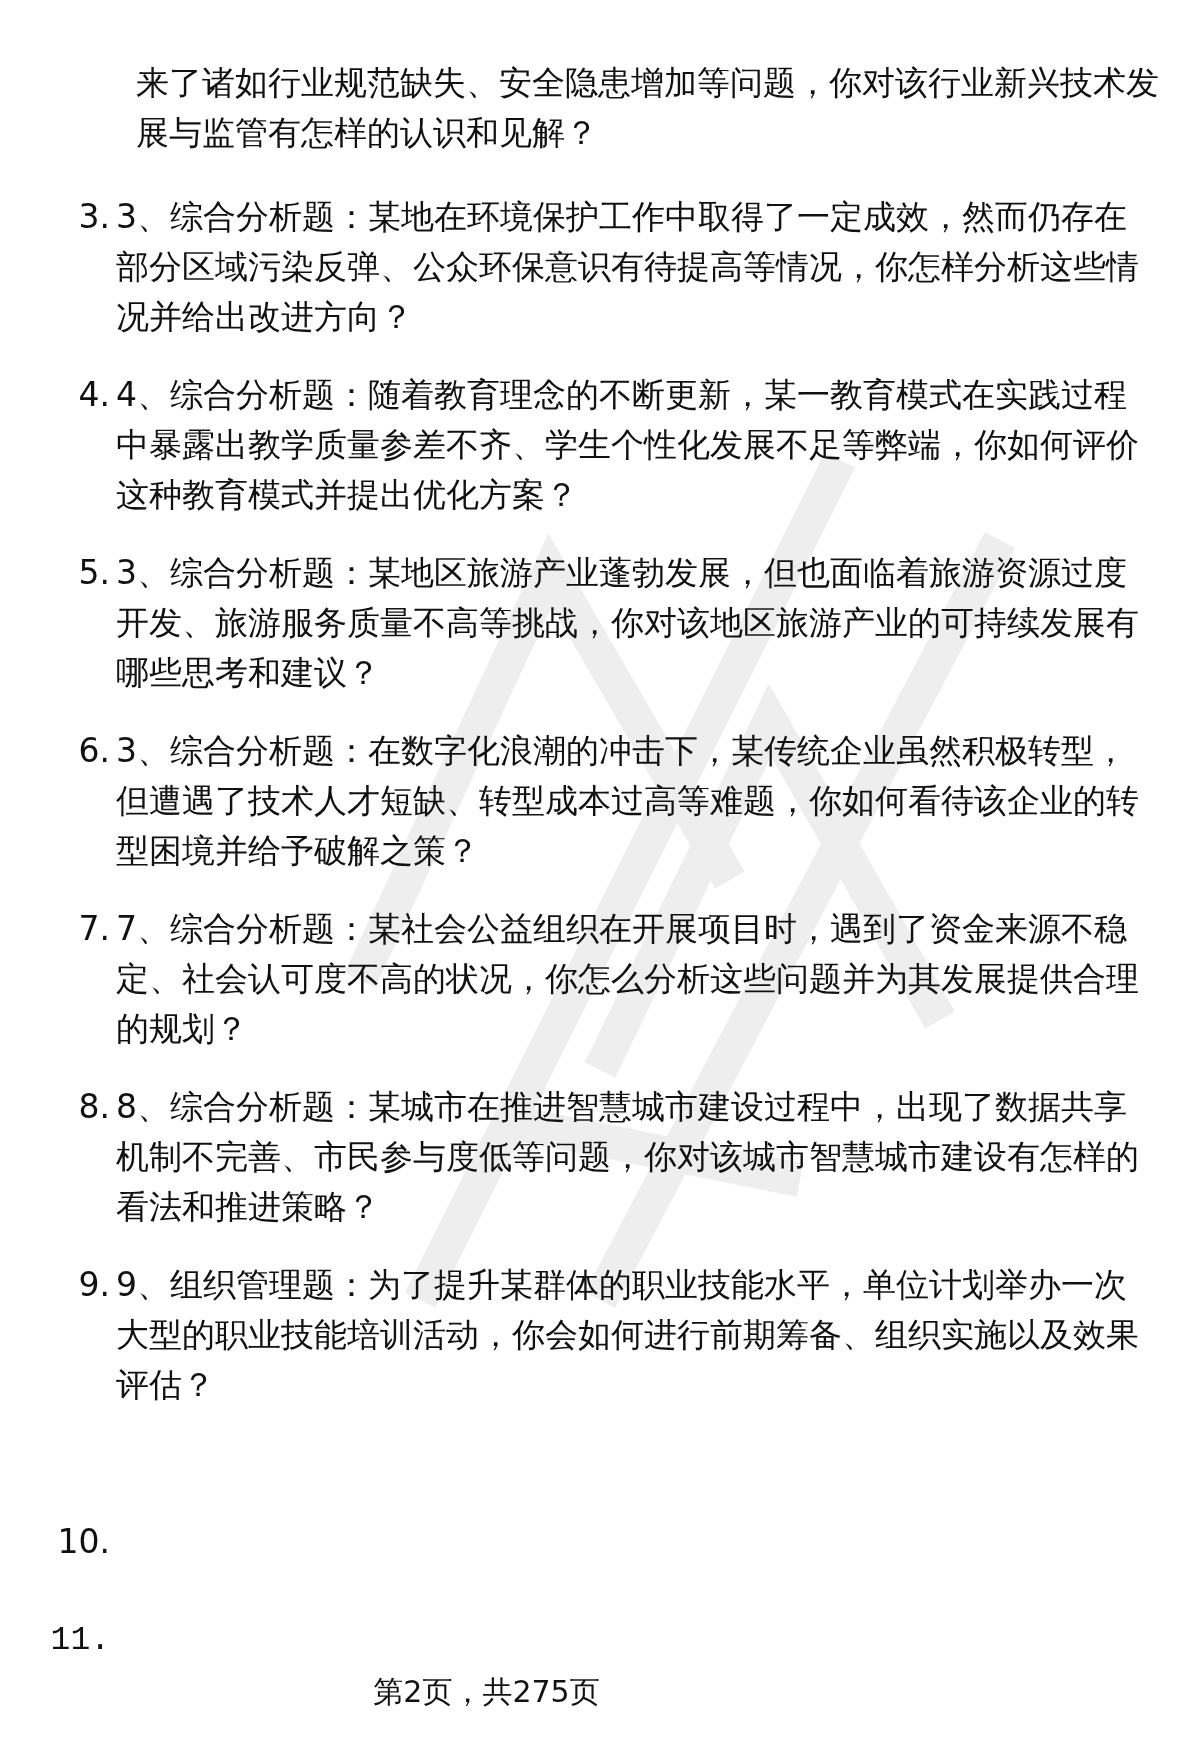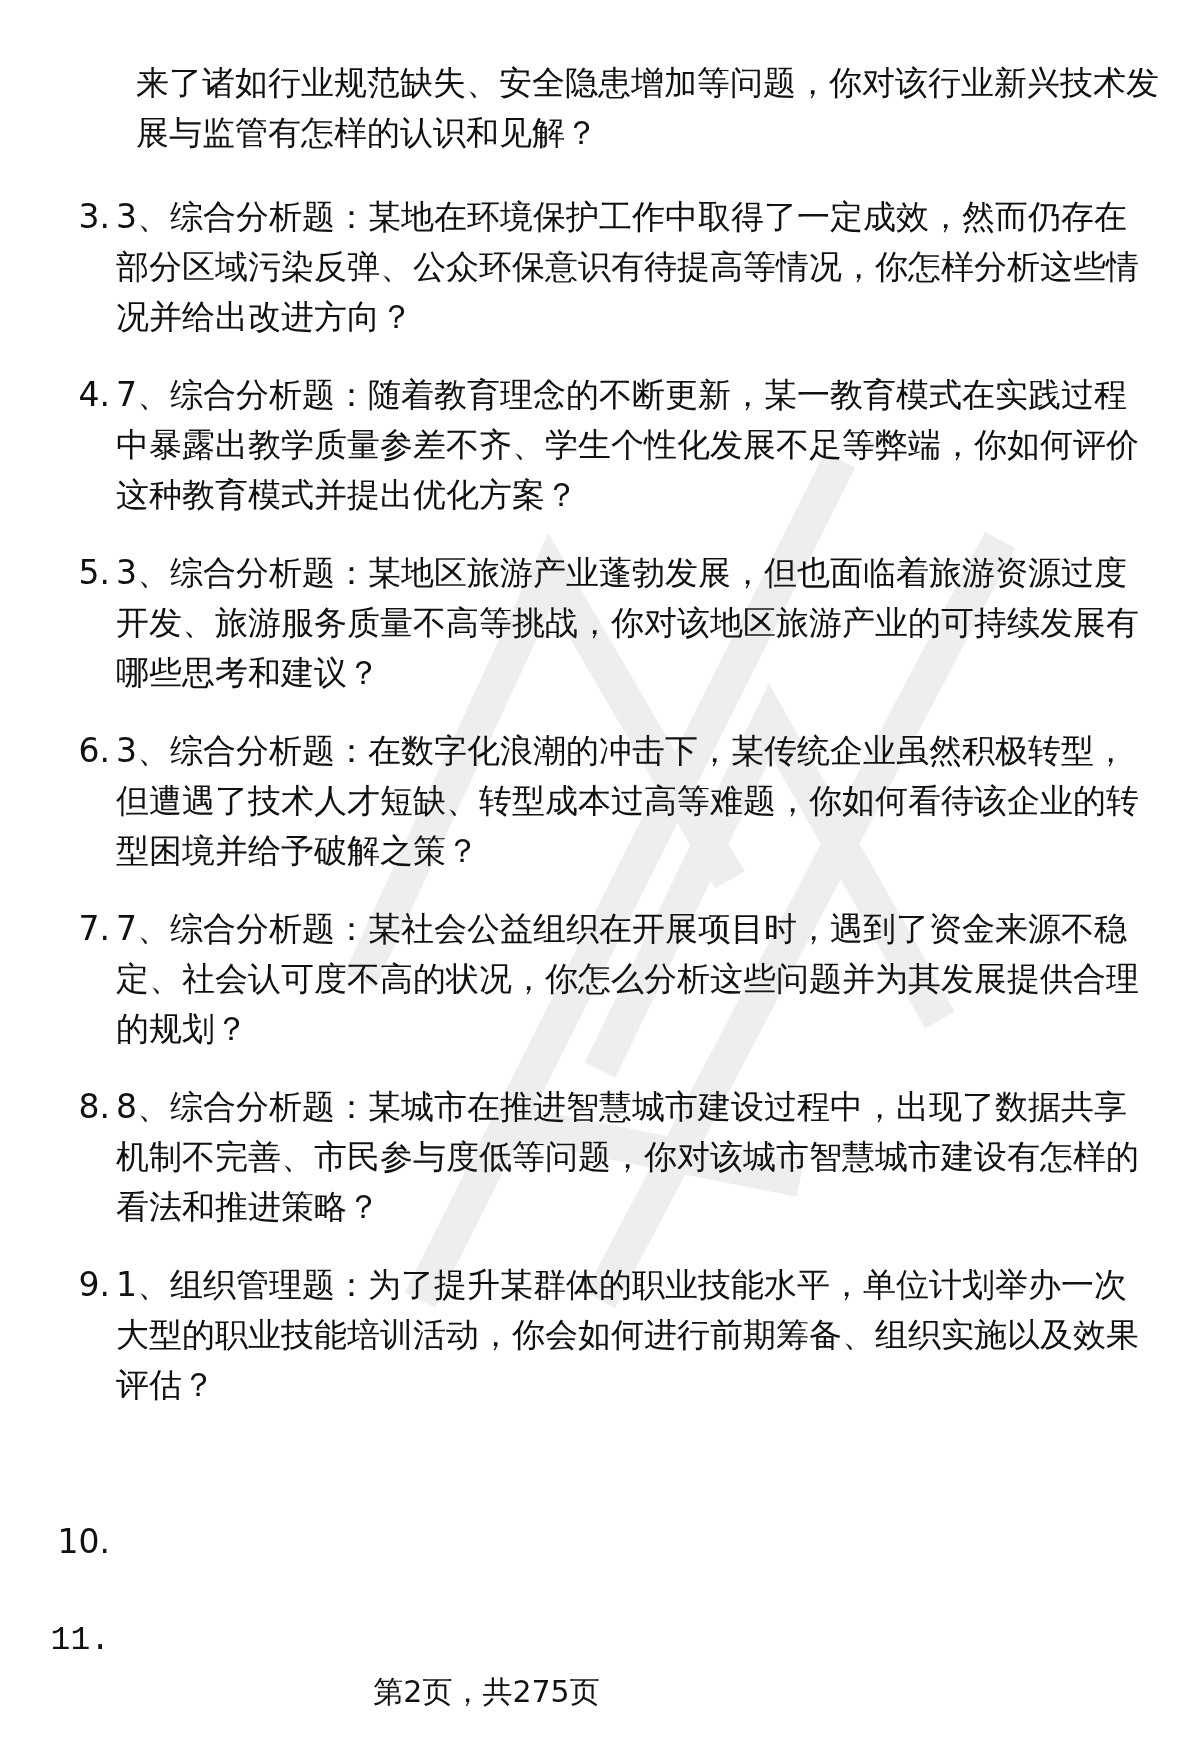--- a/index.html
+++ b/index.html
@@ -31,41 +31,41 @@
   </svg>
 
   <div class="cont" style="top:58px;">来了诸如行业规范缺失、安全隐患增加等问题，你对该行业新兴技术发展与监管有怎样的认识和见解？</div>
 
   <div class="item" style="top:192px;">
     <span class="num">3.</span>
     <div class="text">3、综合分析题：某地在环境保护工作中取得了一定成效，然而仍存在部分区域污染反弹、公众环保意识有待提高等情况，你怎样分析这些情况并给出改进方向？</div>
   </div>
   <div class="item" style="top:370px;">
     <span class="num">4.</span>
-    <div class="text">7、综合分析题：随着教育理念的不断更新，某一教育模式在实践过程中暴露出教学质量参差不齐、学生个性化发展不足等弊端，你如何评价这种教育模式并提出优化方案？</div>
+    <div class="text">4、综合分析题：随着教育理念的不断更新，某一教育模式在实践过程中暴露出教学质量参差不齐、学生个性化发展不足等弊端，你如何评价这种教育模式并提出优化方案？</div>
   </div>
   <div class="item" style="top:548px;">
     <span class="num">5.</span>
     <div class="text">3、综合分析题：某地区旅游产业蓬勃发展，但也面临着旅游资源过度开发、旅游服务质量不高等挑战，你对该地区旅游产业的可持续发展有哪些思考和建议？</div>
   </div>
   <div class="item" style="top:726px;">
     <span class="num">6.</span>
     <div class="text">3、综合分析题：在数字化浪潮的冲击下，某传统企业虽然积极转型，但遭遇了技术人才短缺、转型成本过高等难题，你如何看待该企业的转型困境并给予破解之策？</div>
   </div>
   <div class="item" style="top:904px;">
     <span class="num">7.</span>
     <div class="text">7、综合分析题：某社会公益组织在开展项目时，遇到了资金来源不稳定、社会认可度不高的状况，你怎么分析这些问题并为其发展提供合理的规划？</div>
   </div>
   <div class="item" style="top:1082px;">
     <span class="num">8.</span>
     <div class="text">8、综合分析题：某城市在推进智慧城市建设过程中，出现了数据共享机制不完善、市民参与度低等问题，你对该城市智慧城市建设有怎样的看法和推进策略？</div>
   </div>
   <div class="item" style="top:1260px;">
     <span class="num">9.</span>
-    <div class="text">1、组织管理题：为了提升某群体的职业技能水平，单位计划举办一次大型的职业技能培训活动，你会如何进行前期筹备、组织实施以及效果评估？</div>
+    <div class="text">9、组织管理题：为了提升某群体的职业技能水平，单位计划举办一次大型的职业技能培训活动，你会如何进行前期筹备、组织实施以及效果评估？</div>
   </div>
   <div class="item" style="top:1517px;">
     <span class="num">10.</span>
   </div>
   <div class="item" style="top:1616px;font-family:Liberation Mono, monospace;">
     <span class="num">11.</span>
   </div>
 
   <div class="footer">第2页，共275页</div>
 </div>

